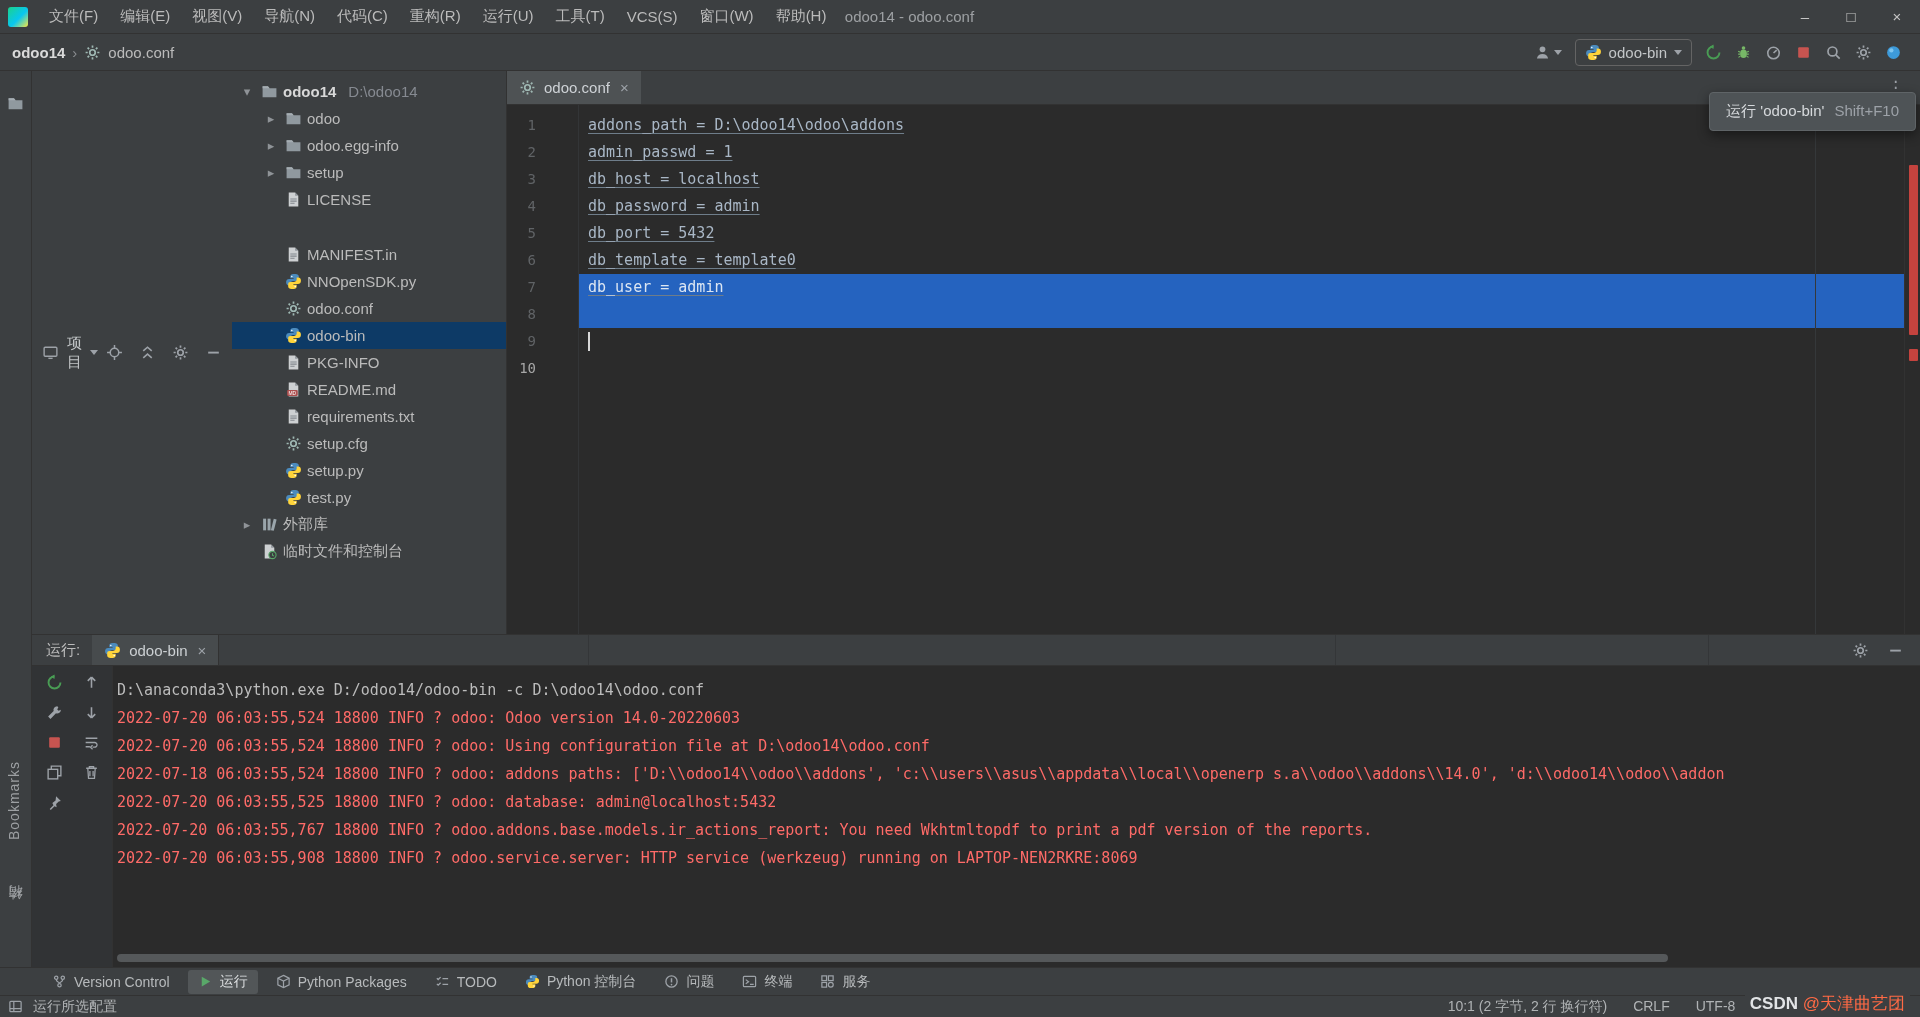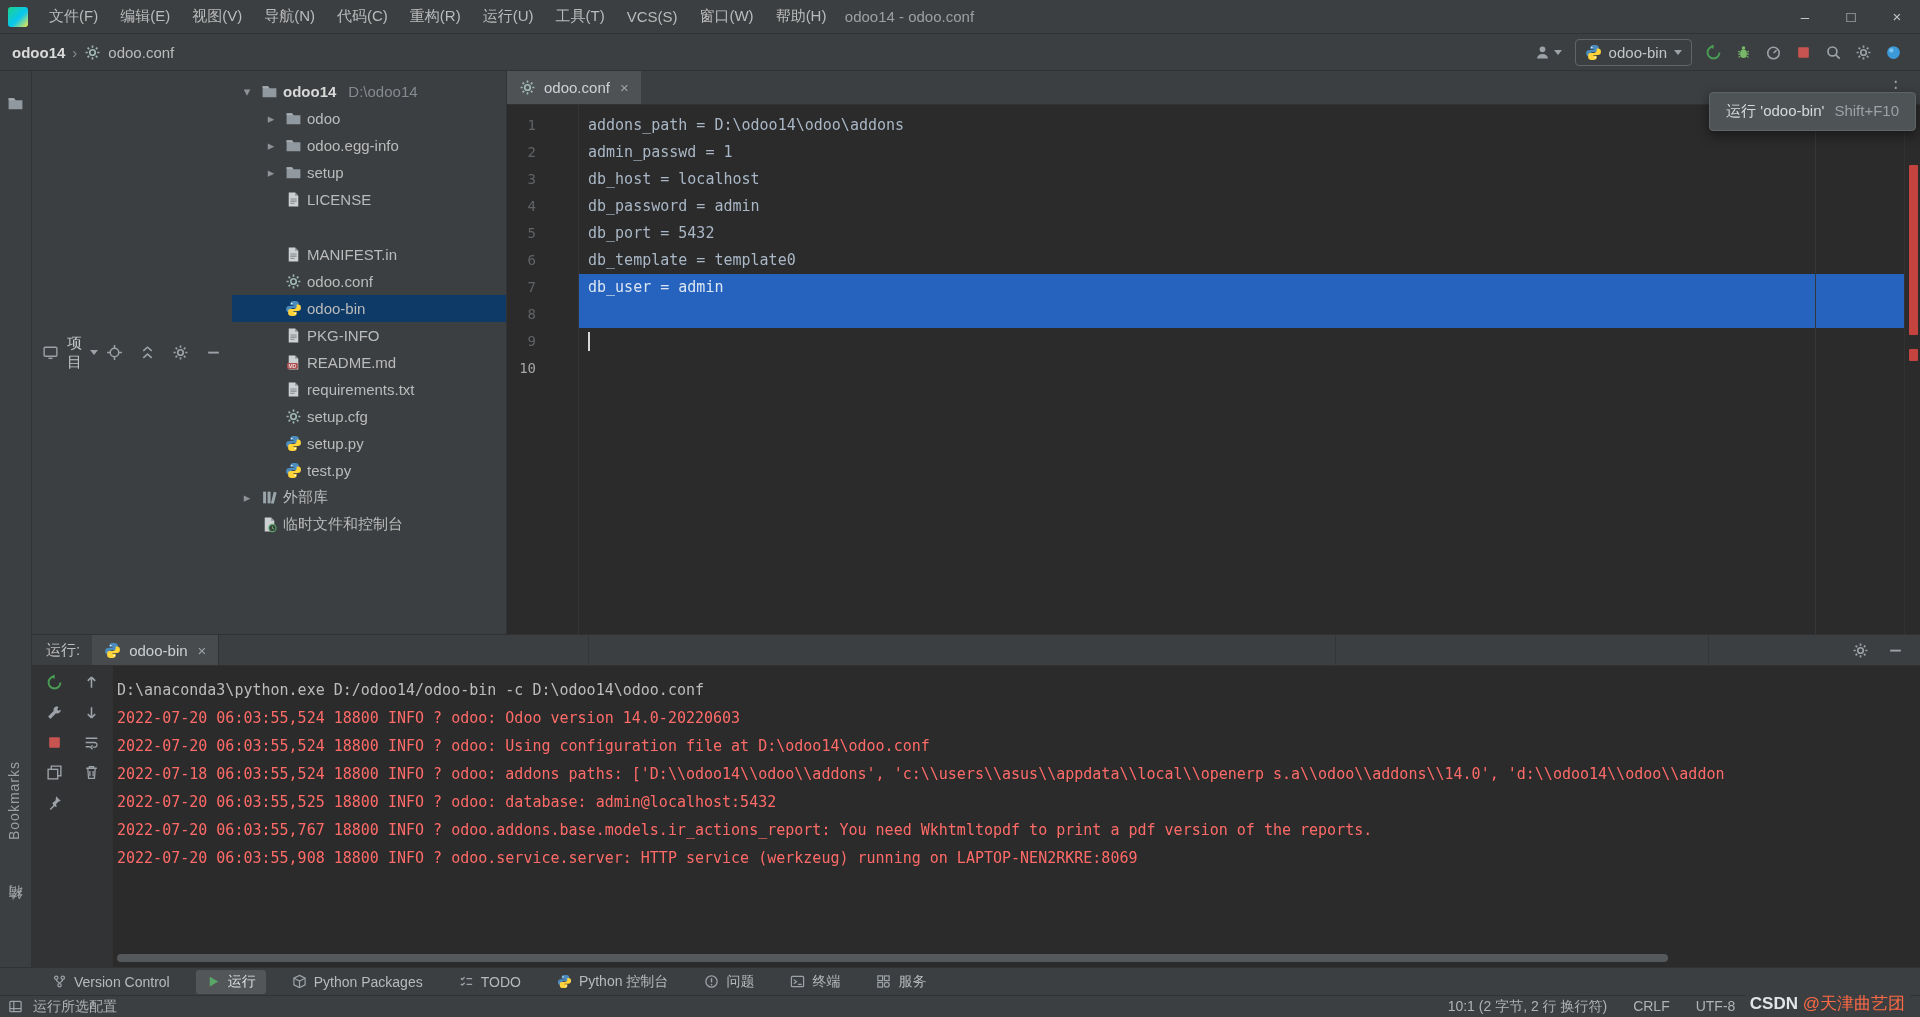--- a/index.html
+++ b/index.html
@@ -57,21 +57,21 @@
   .kebab{margin-left:auto;align-self:center;padding-right:16px;color:#9da2a8;font-size:17px;}
   .editor-body{flex:1;display:flex;min-height:0;position:relative;}
   .gutter{flex:0 0 72px;width:72px;border-right:1px solid #333537;padding-top:7px;
     font-family:"DejaVu Sans Mono","Liberation Mono",monospace;font-size:14px;color:#606366;text-align:right;}
   .gutter .ln{height:27px;line-height:27px;padding-right:42px;}
   .gutter .ln.current{color:#a7a7a7;}
   .code{flex:1;min-width:0;padding-top:7px;position:relative;
     font-family:"DejaVu Sans Mono","Liberation Mono",monospace;font-size:15px;color:#a9b7c6;}
   .code-line{height:27px;line-height:27px;padding-left:9px;white-space:pre;}
   .code-line.selected{background:#2563bf;color:#dce6f2;}
-  .code .u{text-decoration-color:#6e7d8a;text-underline-offset:3px;}
+  .code .u{text-decoration:underline;text-decoration-color:#6e7d8a;text-underline-offset:3px;}
   .caret-bar{display:inline-block;width:2px;height:19px;background:#d8d8d8;vertical-align:middle;}
   .guide{position:absolute;top:0;bottom:0;left:1236px;width:1px;background:#35383a;}
   .stripe{flex:0 0 16px;width:16px;border-left:1px solid #323232;position:relative;background:#2b2b2b;}
   .err{position:absolute;left:4px;width:9px;background:#c4433e;border-radius:1px;}
 
   
   .runpanel{flex:0 0 333px;display:flex;flex-direction:column;background:#2b2b2b;border-top:1px solid #323232;min-height:0;}
   .run-header{flex:0 0 30px;background:#3c3f41;border-bottom:1px solid #323232;display:flex;align-items:center;position:relative;}
   .run-label{padding:0 12px 0 14px;color:#bbbbbb;}
   .rtab{display:flex;align-items:center;gap:8px;height:30px;padding:0 12px;background:#474b4d;border-right:1px solid #323232;color:#ccd0d3;}
@@ -81,21 +81,21 @@
   .run-strip{flex:0 0 81px;width:81px;background:#313335;border-right:1px solid #323232;display:flex;padding:8px 0 0 6px;gap:4px;}
   .strip-col{width:33px;display:flex;flex-direction:column;align-items:center;gap:13px;}
   .console{flex:1;min-width:0;padding:10px 0 0 4px;overflow:hidden;
     font-family:"DejaVu Sans Mono","Liberation Mono",monospace;font-size:15px;color:#bcbcbc;position:relative;}
   .console-line{height:28px;line-height:28px;white-space:pre;}
   .console-line.error{color:#ff6b68;}
   .hscroll{position:absolute;left:85px;right:20px;bottom:5px;height:8px;}
   .hthumb{height:100%;width:87%;background:#55585a;border-radius:4px;}
 
   
-  .tooltabs{flex:0 0 28px;background:#3c3f41;border-top:1px solid #323232;display:flex;align-items:center;gap:16px;padding-left:42px;font-size:14px;color:#b7babc;}
+  .tooltabs{flex:0 0 28px;background:#3c3f41;border-top:1px solid #323232;display:flex;align-items:center;gap:8px;padding-left:42px;font-size:14px;color:#b7babc;}
   .tooltab{display:flex;align-items:center;gap:7px;padding:3px 10px;border-radius:3px;}
   .tooltab .icon{width:15px;height:15px;}
   .tooltab.selected{background:#525658;color:#dcdfe1;}
   .statusbar{flex:0 0 22px;background:#3c3f41;border-top:1px solid #323232;display:flex;align-items:center;gap:10px;padding:0 12px 0 8px;font-size:14px;color:#b0b3b5;}
   .statusbar .icon{width:15px;height:15px;}
   .status-right{margin-left:auto;display:flex;gap:26px;}
   .watermark{position:absolute;right:10px;bottom:2px;background:#3c3f41;padding:0 5px;font-size:17px;z-index:30;white-space:nowrap;}
   .wm-brand{color:#e2e4e6;font-weight:bold;}
   .wm-user{color:#ff6a45;}
 
@@ -352,20 +352,32 @@
               <div class="tree-row" style="padding-left: 30px; margin-top: 28px;">
                 <span class="chev"></span>
                 <span class="icon">
                   <svg viewBox="0 0 16 16">
                     <path d="M3.5 1.5h6l3 3v10h-9z" fill="#cdd0d2"></path>
                     <path d="M9.5 1.5v3h3z" fill="#8f949a"></path>
                     <path stroke="#82878d" fill="none" d="M5 7.5h6M5 9.5h6M5 11.5h4"></path>
                   </svg>
                 </span>
                 <span class="tlabel">MANIFEST.in</span>
+              </div>
+              <div class="tree-row" style="padding-left: 30px;">
+                <span class="chev"></span>
+                <span class="icon">
+                  <svg viewBox="0 0 16 16">
+                    <path fill="#4b8bbe" d="M7.9 1C6 1 5 1.9 5 3.2V5h3.1v.7H3.9C2.2 5.7 1 6.8 1 8.8c0 1.9 1.1 3 2.6 3H5V9.9C5 8.5 6.3 7.5 8 7.5h3c1.3 0 2-.9 2-2V3.2C13 1.9 11.8 1 9.9 1z"></path>
+                    <path fill="#ffd43b" d="M8.1 15c1.9 0 2.9-.9 2.9-2.2V11H7.9v-.7h4.2c1.7 0 2.9-1.1 2.9-3.1 0-1.9-1.1-3-2.6-3H11v1.9c0 1.4-1.3 2.4-3 2.4H5c-1.3 0-2 .9-2 2v2.3C3 14.1 4.2 15 6.1 15z"></path>
+                    <circle cx="6.4" cy="3.2" r=".7" fill="#fff"></circle>
+                    <circle cx="9.6" cy="12.8" r=".7" fill="#fff"></circle>
+                  </svg>
+                </span>
+                <span class="tlabel">NNOpenSDK.py</span>
               </div>
               <div class="tree-row" style="padding-left: 30px;">
                 <span class="chev"></span>
                 <span class="icon">
                   <svg viewBox="0 0 16 16">
                     <g stroke="#9fb8b3" stroke-width="1.6" fill="none">
                       <circle cx="8" cy="8" r="2.6"></circle>
                       <path d="M8 1.5v2M8 12.5v2M1.5 8h2M12.5 8h2M3.4 3.4l1.4 1.4M11.2 11.2l1.4 1.4M3.4 12.6l1.4-1.4M11.2 4.8l1.4-1.4"></path>
                     </g>
                   </svg>

